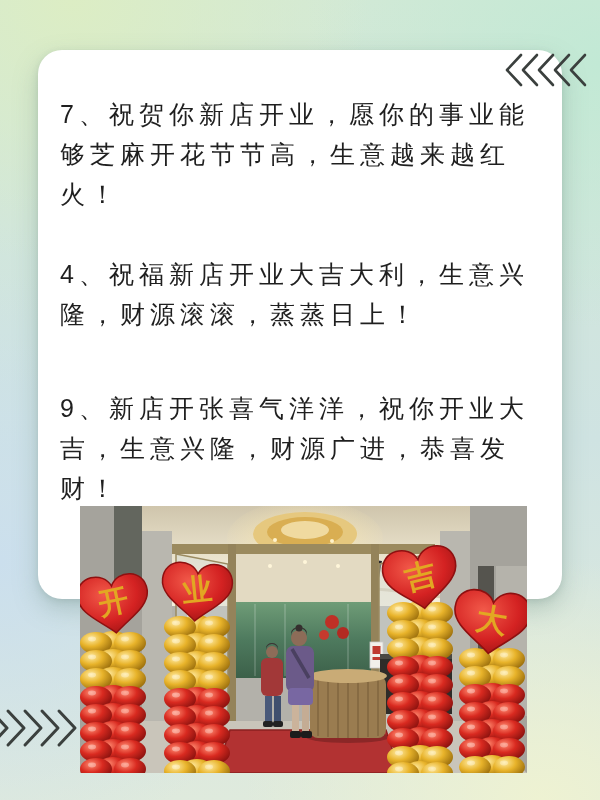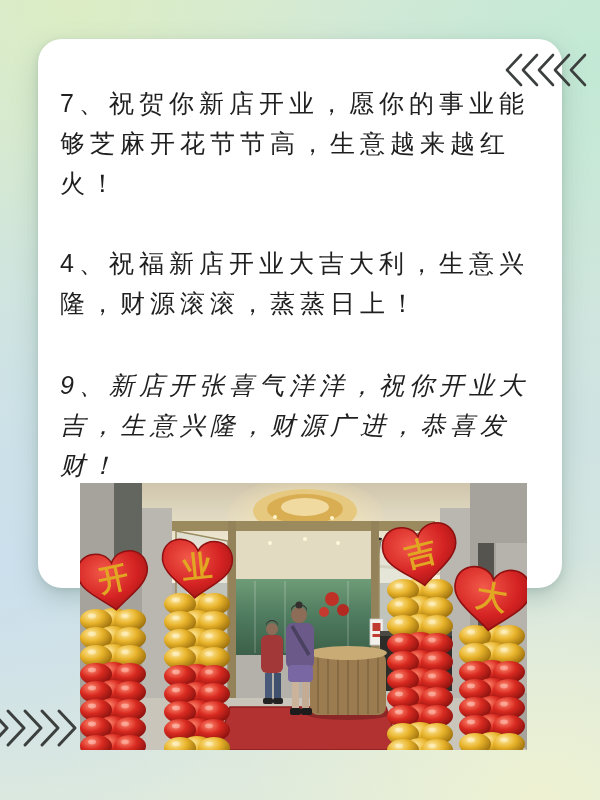--- a/index.html
+++ b/index.html
@@ -10,31 +10,31 @@
   .stage{
     position:relative;width:600px;height:800px;
     background:
       radial-gradient(90% 60% at 12% 0%, #dcedc4 0%, rgba(220,237,196,0) 55%),
       radial-gradient(80% 55% at 100% 8%, #c2e9d5 0%, rgba(194,233,213,0) 60%),
       radial-gradient(85% 60% at 0% 70%, #cbdfed 0%, rgba(203,223,237,0) 60%),
       radial-gradient(90% 55% at 90% 100%, #eef2d2 0%, rgba(238,242,210,0) 55%),
       linear-gradient(180deg, #d3e9d6 0%, #cfe3e2 55%, #dfeadd 100%);
   }
   .card{
-    position:absolute;left:38px;top:39px;width:524px;height:549px;
+    position:absolute;left:38px;top:50px;width:524px;height:549px;
     box-sizing:border-box;padding:44px 20px 8px 22px;
     background:#ffffff;border-radius:24px;
     box-shadow:0 10px 24px rgba(110,140,130,.35), 0 2px 6px rgba(110,140,130,.22);
   }
   .para{
     margin:0;font-size:25px;line-height:40px;letter-spacing:5px;
     color:#1f1f1f;font-weight:500;word-break:break-all;
   }
   .para.p8{margin-top:40px;}
-  .para.p9{margin-top:42px;font-style:italic;}
+  .para.p9{margin-top:54px;}
   .photo{display:block;margin:-2px 0 0 20px;}
   .chevrons{position:absolute;pointer-events:none;}
   .chevrons.tr{left:502px;top:52px;}
   .chevrons.bl{left:-12px;top:706px;}
   .chevrons polyline{fill:none;stroke:#3b403e;stroke-linecap:round;stroke-linejoin:round;}
   .chevrons.tr polyline{stroke-width:2.6;}
   .chevrons.bl polyline{stroke-width:3;}
 </style>
 </head>
 <body>

